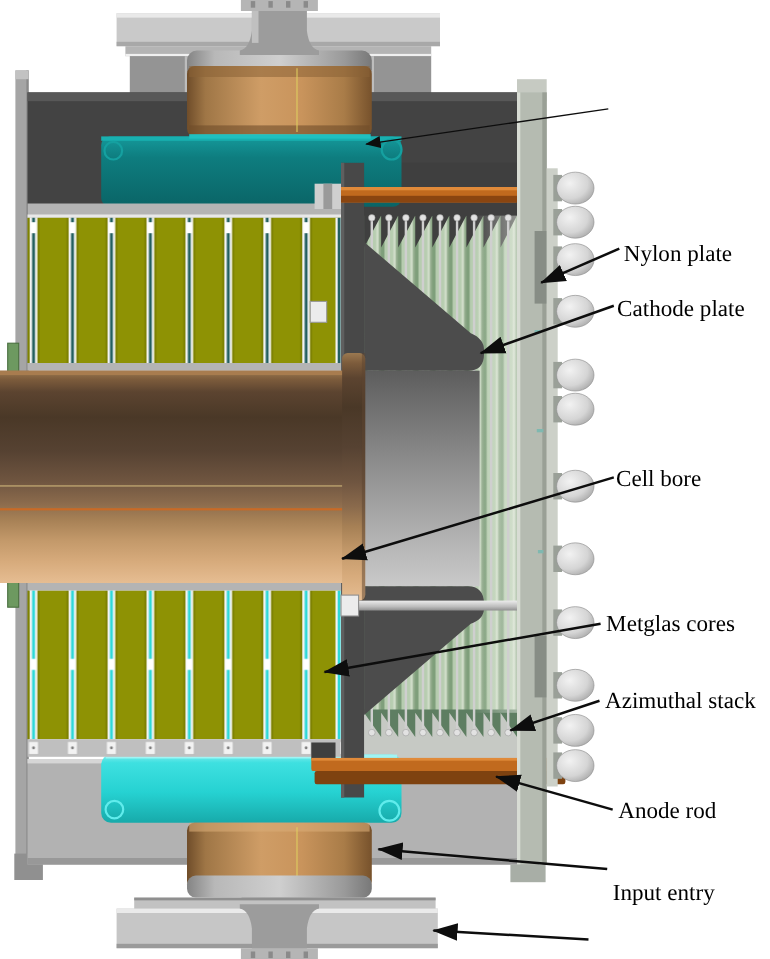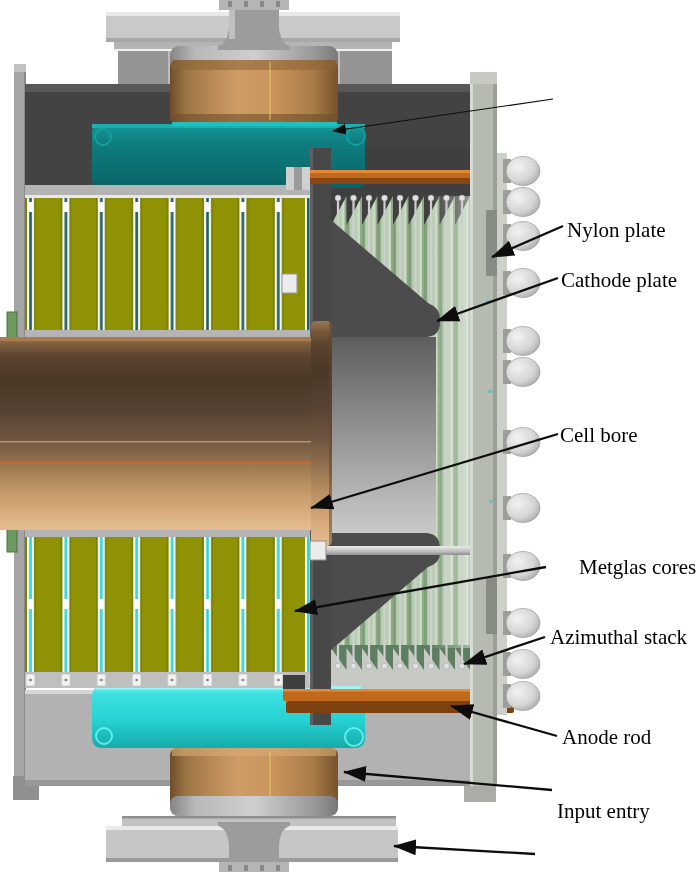--- a/index.html
+++ b/index.html
@@ -364,17 +364,17 @@
     <line x1="545" y1="637" x2="464" y2="664" stroke-width="2.3" marker-end="url(#ah)"></line>
     <line x1="557" y1="736" x2="451" y2="706" stroke-width="2.3" marker-end="url(#ah)"></line>
     <line x1="552" y1="790" x2="344" y2="772" stroke-width="2.3" marker-end="url(#ah)"></line>
     <line x1="535" y1="854" x2="394" y2="846" stroke-width="2.3" marker-end="url(#ah)"></line>
   </g>
 </svg>
 
   <span class="lbl" style="left:567px;top:219px;">Nylon plate</span>
   <span class="lbl" style="left:561px;top:269px;">Cathode plate</span>
   <span class="lbl" style="left:548px;top:424px;margin-left:12px;">Cell bore</span>
-  <span class="lbl" style="left:551px;top:556px;margin-left:28px;">Metglas cores</span>
+  <span class="lbl" style="left:551px;top:556px;">Metglas cores</span>
   <span class="lbl" style="left:550px;top:626px;">Azimuthal stack</span>
   <span class="lbl" style="left:562px;top:726px;">Anode rod</span>
   <span class="lbl" style="left:557px;top:800px;">Input entry</span>
 </div>
 
 </body></html>

